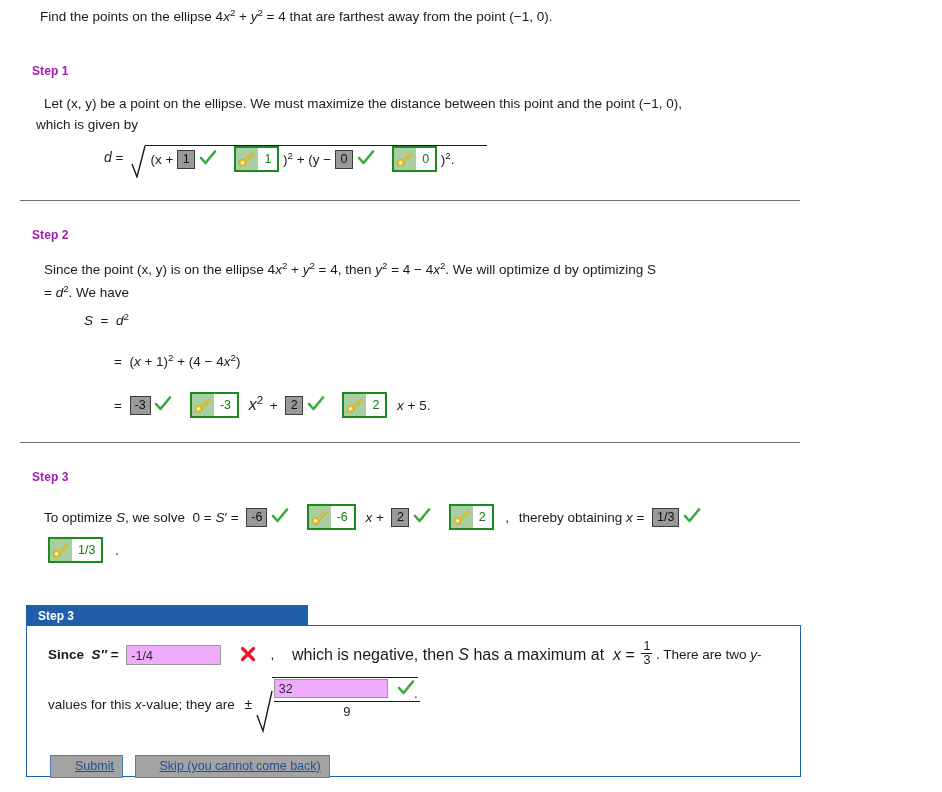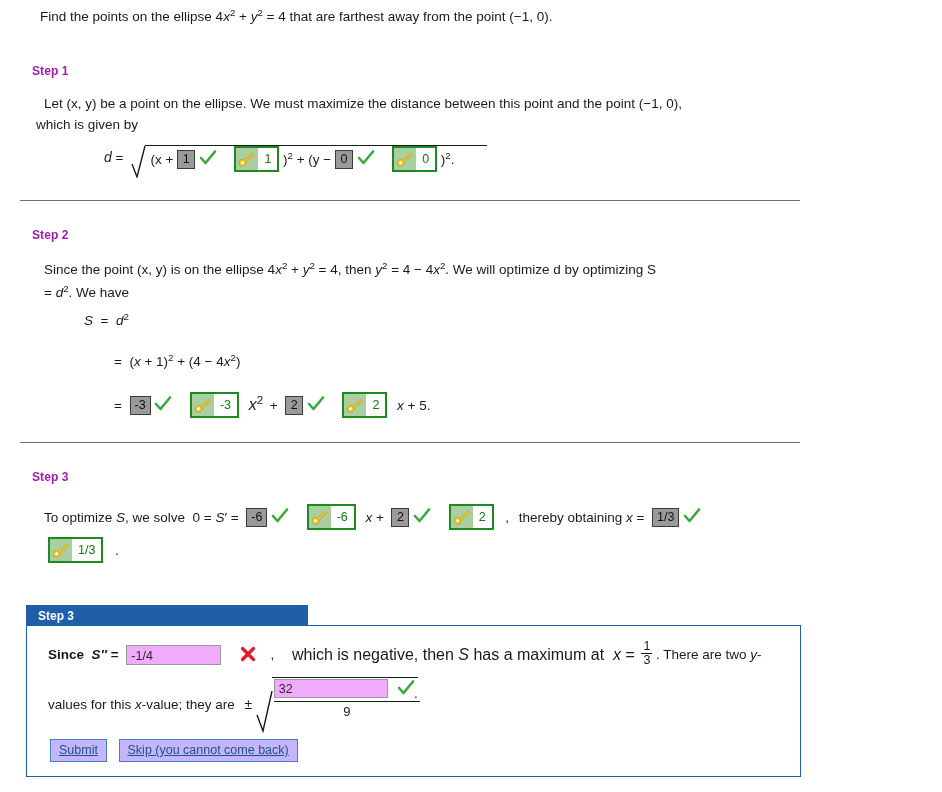--- a/index.html
+++ b/index.html
@@ -133,28 +133,29 @@
     font-family: "Liberation Sans", sans-serif;
     height: 20px;
     line-height: 20px;
     padding: 0 4px;
     vertical-align: middle;
     box-sizing: border-box;
   }
   .btn {
     display: inline-block;
     border: 1px solid #4a7fbd;
-    background: #c4b5fd;
+    background: #a3a3a3;
     color: #20528f;
     font-size: 12.5px;
     font-family: "Liberation Sans", sans-serif;
-    padding: 3px 8px 4px 8px;
+    padding: 3px 8px 4px 24px;
     text-decoration: underline;
     cursor: pointer;
     vertical-align: middle;
+    margin-top: 16px;
   }
   .frac {
     display: inline-block;
     vertical-align: middle;
     text-align: center;
     line-height: 1.05;
     font-size: 12.5px;
     position: relative;
     top: -1px;
   }

